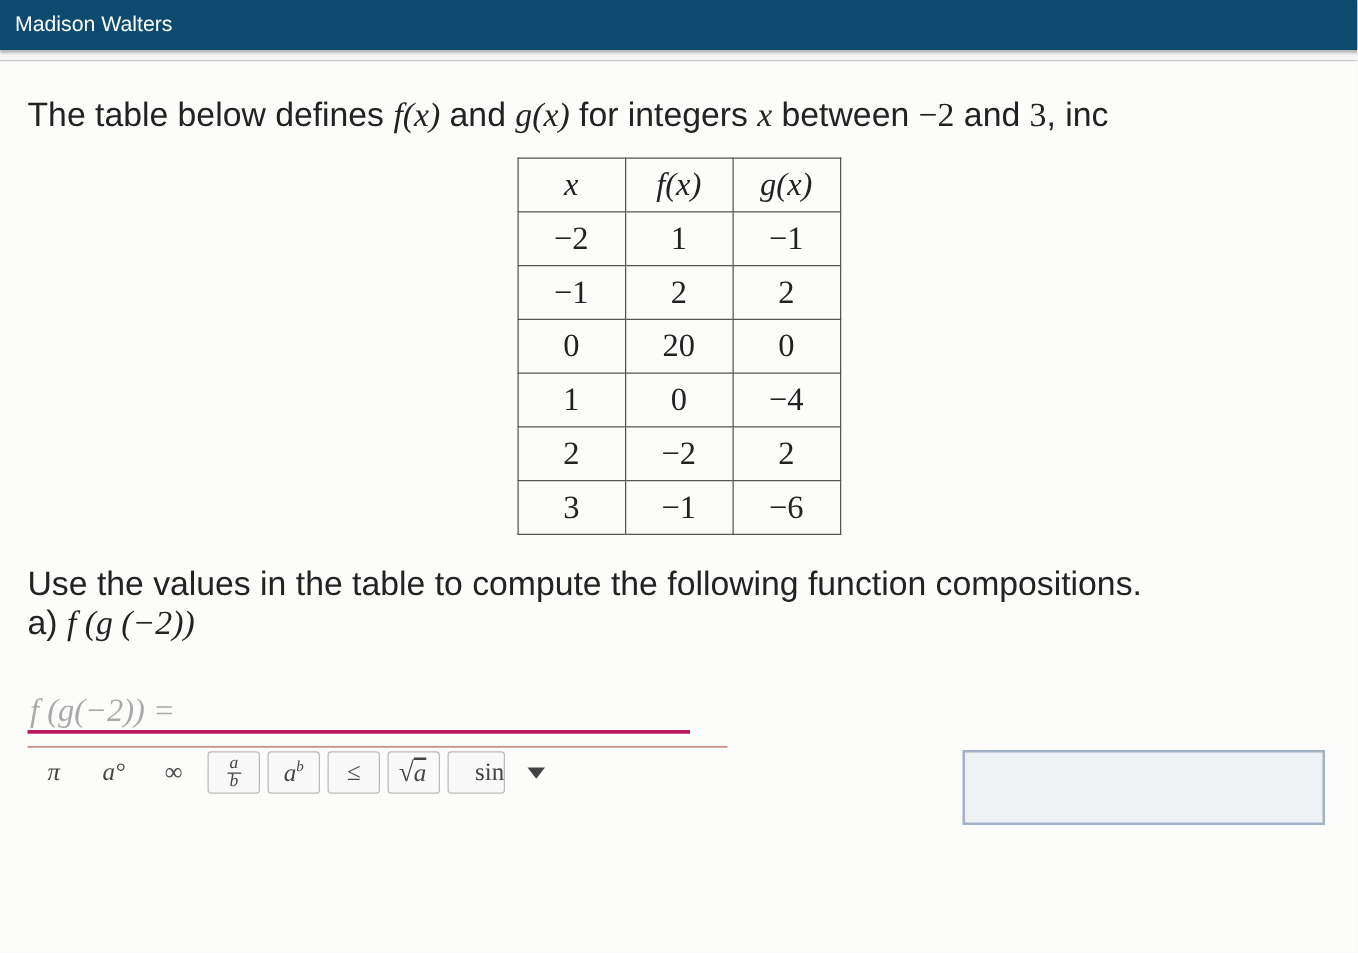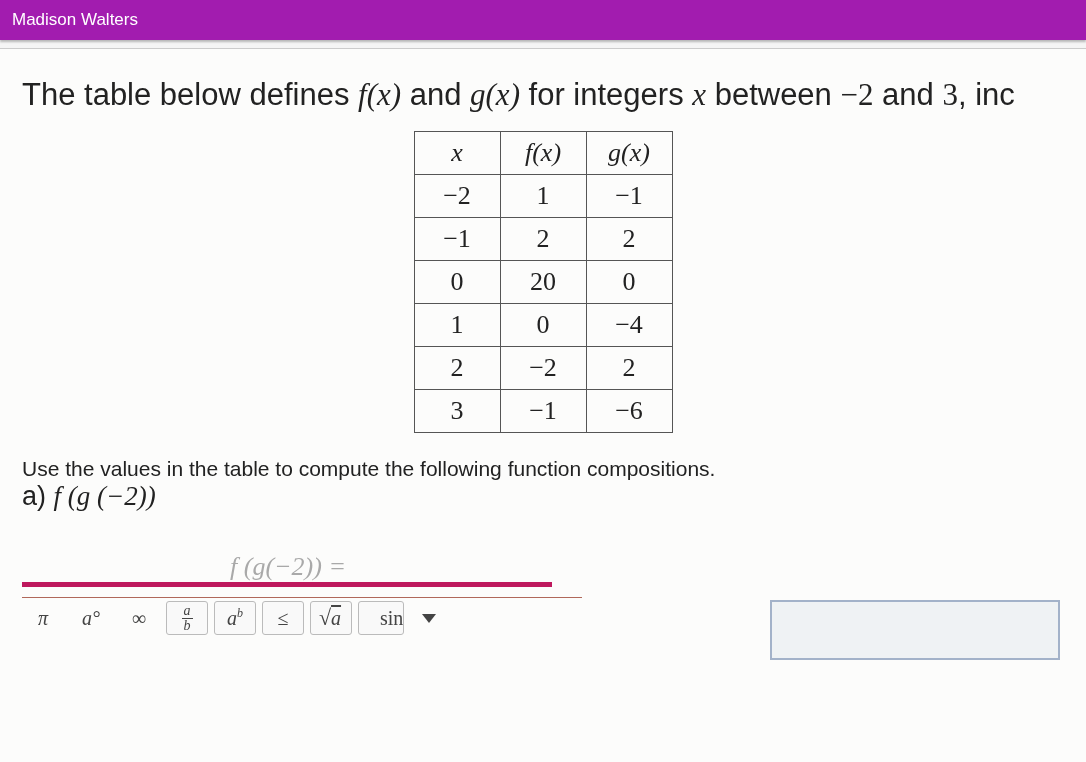--- a/index.html
+++ b/index.html
@@ -6,38 +6,38 @@
     body {
       margin: 0;
       font-family: Arial, Helvetica, sans-serif;
       background: #f5f5f5;
       width: 1086px;
       height: 762px;
       color: #222;
       position: relative;
     }
     .titlebar {
-      background: #a21caf;
+      background: #0c4a6e;
       color: #fff;
       padding: 20px 12px;
       font-size: 17px;
       display: flex;
       align-items: center;
       height: 34px;
       box-shadow: 0 2px 2px rgba(0,0,0,0.25);
     }
     .content {
       background: #fcfcfb;
       margin-top: 8px;
       padding: 28px 22px 0 22px;
       height: 728px;
       border-top: 1px solid #ccc;
     }
     .problem-text {
-      font-size: 31px;
+      font-size: 27px;
       white-space: nowrap;
       overflow: hidden;
     }
     .mathit { font-style: italic; font-family: 'Times New Roman', serif; }
     .fn { font-family: 'Times New Roman', serif; font-style: italic; }
     .inner-table {
       border-collapse: collapse;
       margin: 18px auto 24px auto;
     }
     .inner-table th, .inner-table td {
@@ -46,40 +46,39 @@
       font-size: 26px;
       font-family: 'Times New Roman', serif;
       padding: 6px 18px;
       min-width: 86px;
       color: #222;
     }
     .inner-table th {
       font-weight: normal;
     }
     .prompt2 {
-      font-size: 21px;
+      font-size: 27px;
       margin-top: 10px;
     }
     .part {
       font-size: 27px;
     }
     .answer-row {
       display: flex;
       align-items: flex-end;
       margin-top: 40px;
     }
     .answer-input {
       font-family: 'Times New Roman', serif;
       font-size: 26px;
       color: #a9a9a9;
       font-style: italic;
-      border-bottom: 5px solid #be185d;
+      border-bottom: 3px solid #be185d;
       width: 530px;
       padding-left: 2px;
-      text-align: center;
     }
     .preview-box {
       position: absolute;
       right: 26px;
       top: 600px;
       width: 290px;
       height: 60px;
       border: 2px solid #a3b2c9;
       background: rgba(200,210,225,0.25);
     }

